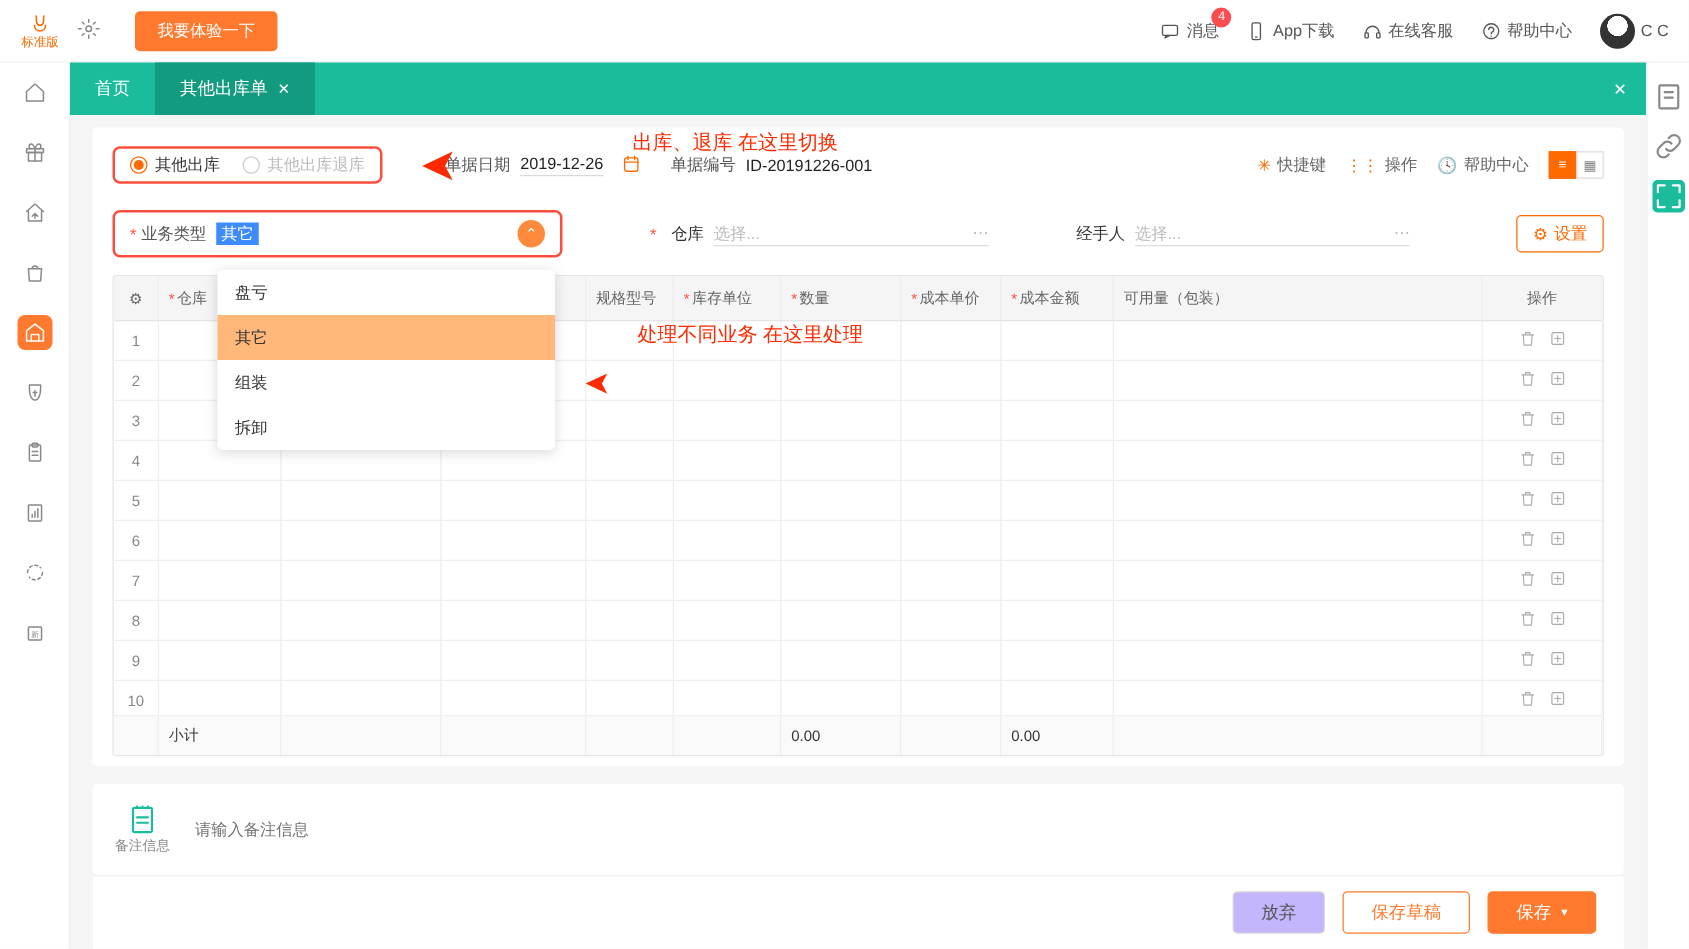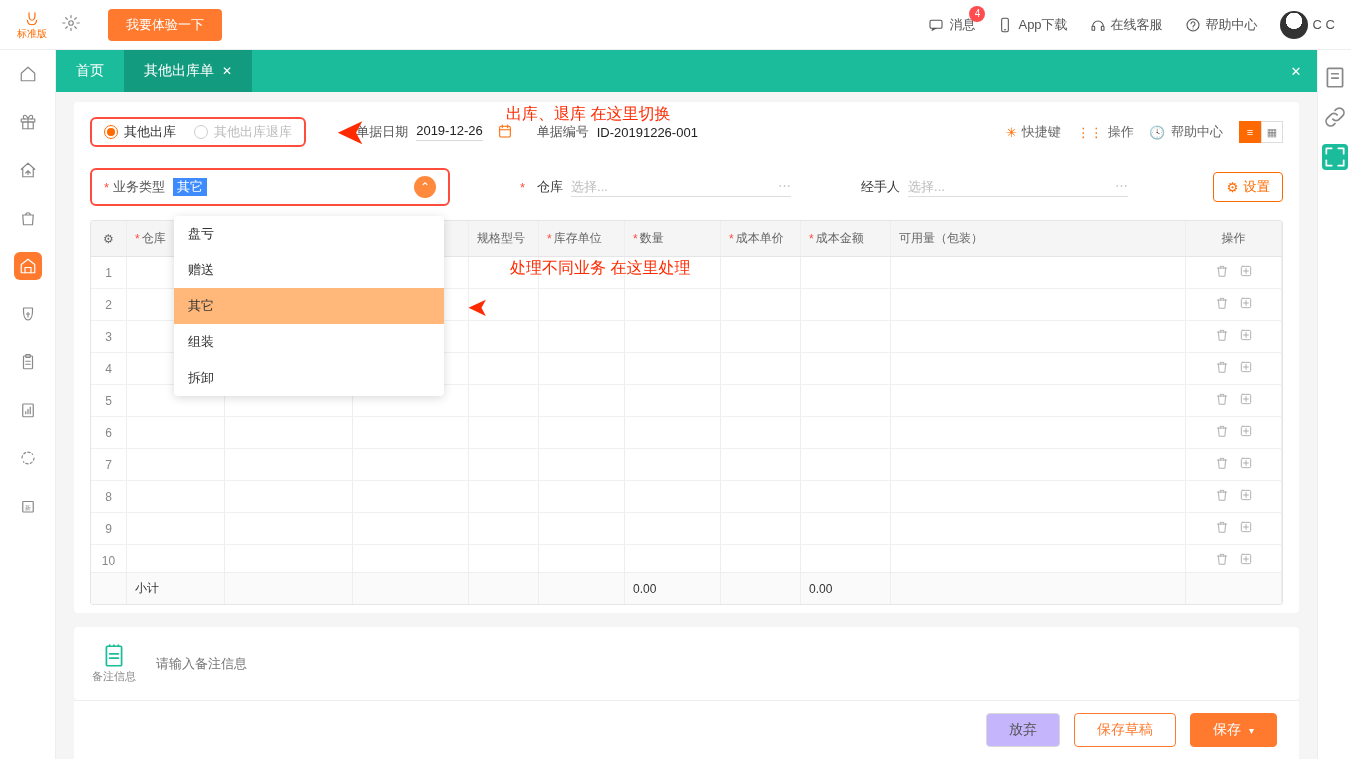--- a/index.html
+++ b/index.html
@@ -304,21 +304,20 @@
           </div>
 
           <div class="row2">
             <div class="filter-box">
               <span class="req-star">*</span>
               <span class="lab">业务类型</span>
               <span class="val">其它</span>
               <span class="chev-circ">⌃</span>
               <div class="dd-panel">
                 <div class="opt">盘亏</div>
-                <div class="opt">赠送</div>
                 <div class="opt sel">其它</div>
                 <div class="opt">组装</div>
                 <div class="opt">拆卸</div>
                 <span class="dd-arrow" style="position:absolute; right:-44px; top:72px; transform:scaleX(-1);">➤</span>
               </div>
             </div>
             <div class="kv-sel">
               <span class="req-star">*</span>
               <span>仓库</span>
               <span class="sel">

